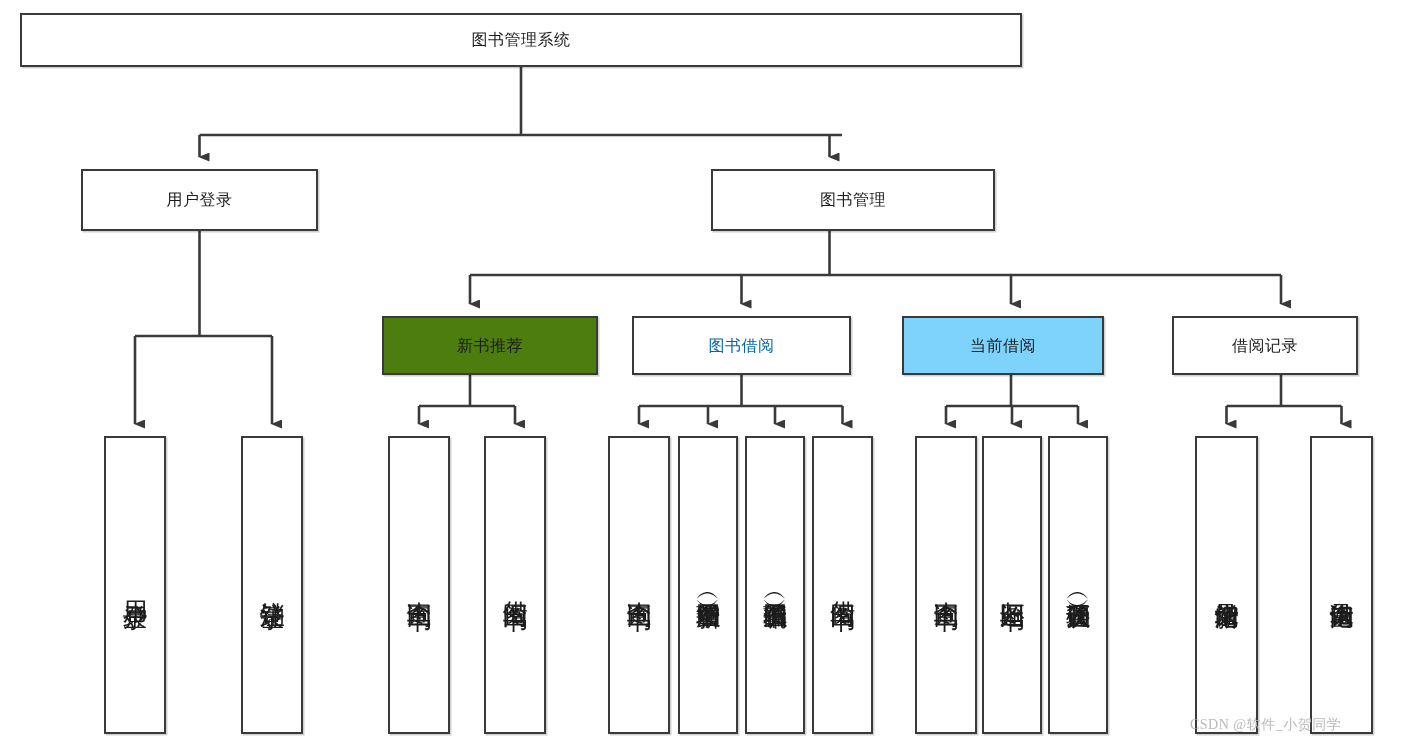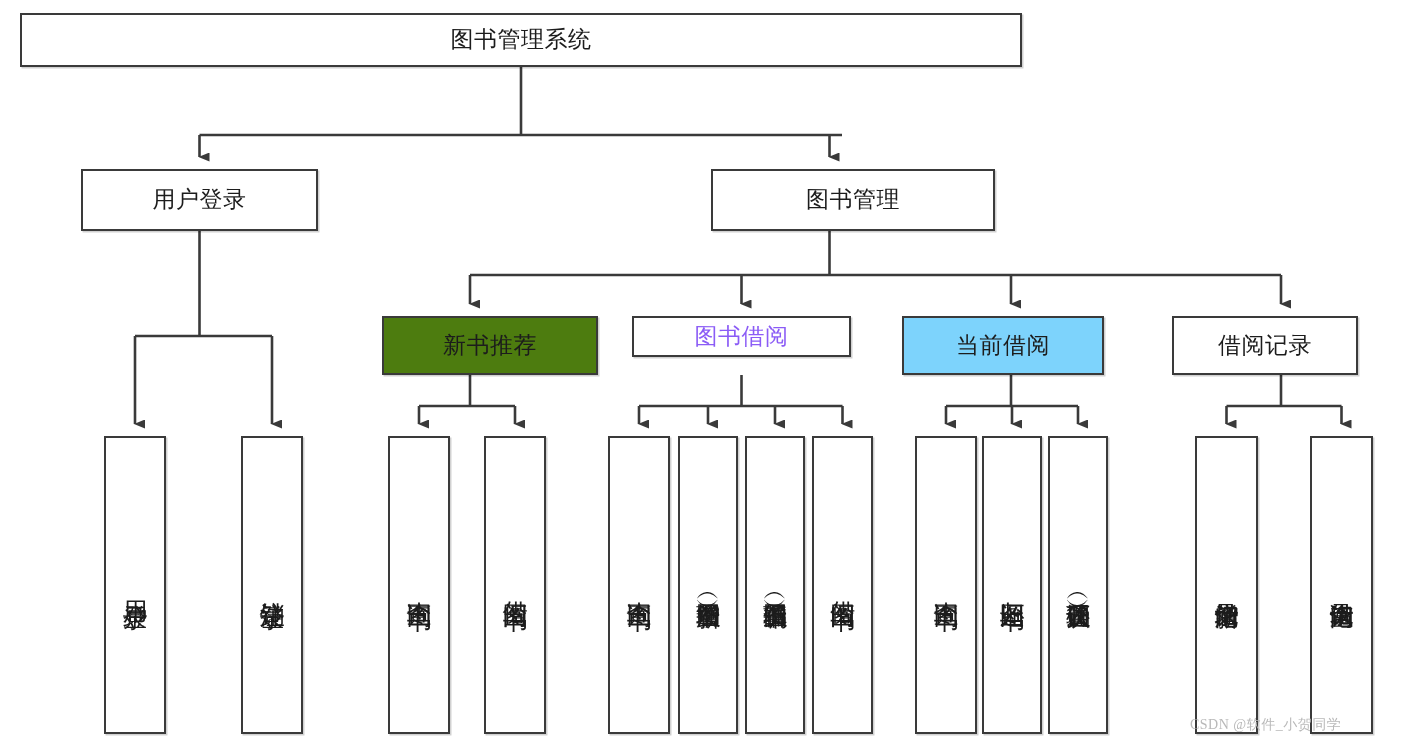--- a/index.html
+++ b/index.html
@@ -31,21 +31,21 @@
     box-sizing: border-box;
     background: #ffffff;
     border: 2.5px solid #3a3a3a;
     display: flex;
     align-items: center;
     justify-content: center;
     color: #1c1c1c;
     box-shadow: 1.5px 1.5px 0 rgba(0,0,0,0.18);
   }
   .node.horiz .node-label {
-    font-size: 23px;
+    font-size: 16px;
     line-height: 1.1;
     letter-spacing: 0.5px;
     white-space: nowrap;
   }
   .node.vert {
     align-items: center;
     justify-content: center;
   }
   .node.vert .node-label {
     writing-mode: vertical-rl;
@@ -144,21 +144,21 @@
   <div class="node horiz" style="left: 81px; top: 169px; width: 237px; height: 62px; border-color: rgb(58, 58, 58); background: rgb(255, 255, 255); color: rgb(28, 28, 28);">
     <span class="node-label">用户登录</span>
   </div>
   <div class="node horiz" style="left: 711px; top: 169px; width: 284px; height: 62px; border-color: rgb(58, 58, 58); background: rgb(255, 255, 255); color: rgb(28, 28, 28);">
     <span class="node-label">图书管理</span>
   </div>
 
   <div class="node horiz" style="left: 382px; top: 316px; width: 216px; height: 59px; border-color: rgb(58, 58, 58); background: #4d7c0f; color: rgb(28, 28, 28);">
     <span class="node-label">新书推荐</span>
   </div>
-  <div class="node horiz" style="left: 632px; top: 316px; width: 219px; height: 41px; border-color: rgb(58, 58, 58); background: rgb(255, 255, 255); color: #8b5cf6; align-items: center;">
+  <div class="node horiz" style="left: 632px; top: 316px; width: 219px; height: 59px; border-color: rgb(58, 58, 58); background: rgb(255, 255, 255); color: #0369a1; align-items: center;">
     <span class="node-label">图书借阅</span>
   </div>
   <div class="node horiz" style="left: 902px; top: 316px; width: 202px; height: 59px; border-color: rgb(58, 58, 58); background: #7dd3fc; color: rgb(28, 28, 28);">
     <span class="node-label">当前借阅</span>
   </div>
   <div class="node horiz" style="left: 1172px; top: 316px; width: 186px; height: 59px; border-color: rgb(58, 58, 58); background: rgb(255, 255, 255); color: rgb(28, 28, 28);">
     <span class="node-label">借阅记录</span>
   </div>
 
   <div class="node vert" style="left: 104px; top: 436px; width: 62px; height: 298px; border-color: rgb(58, 58, 58); background: rgb(255, 255, 255); color: rgb(28, 28, 28);">

